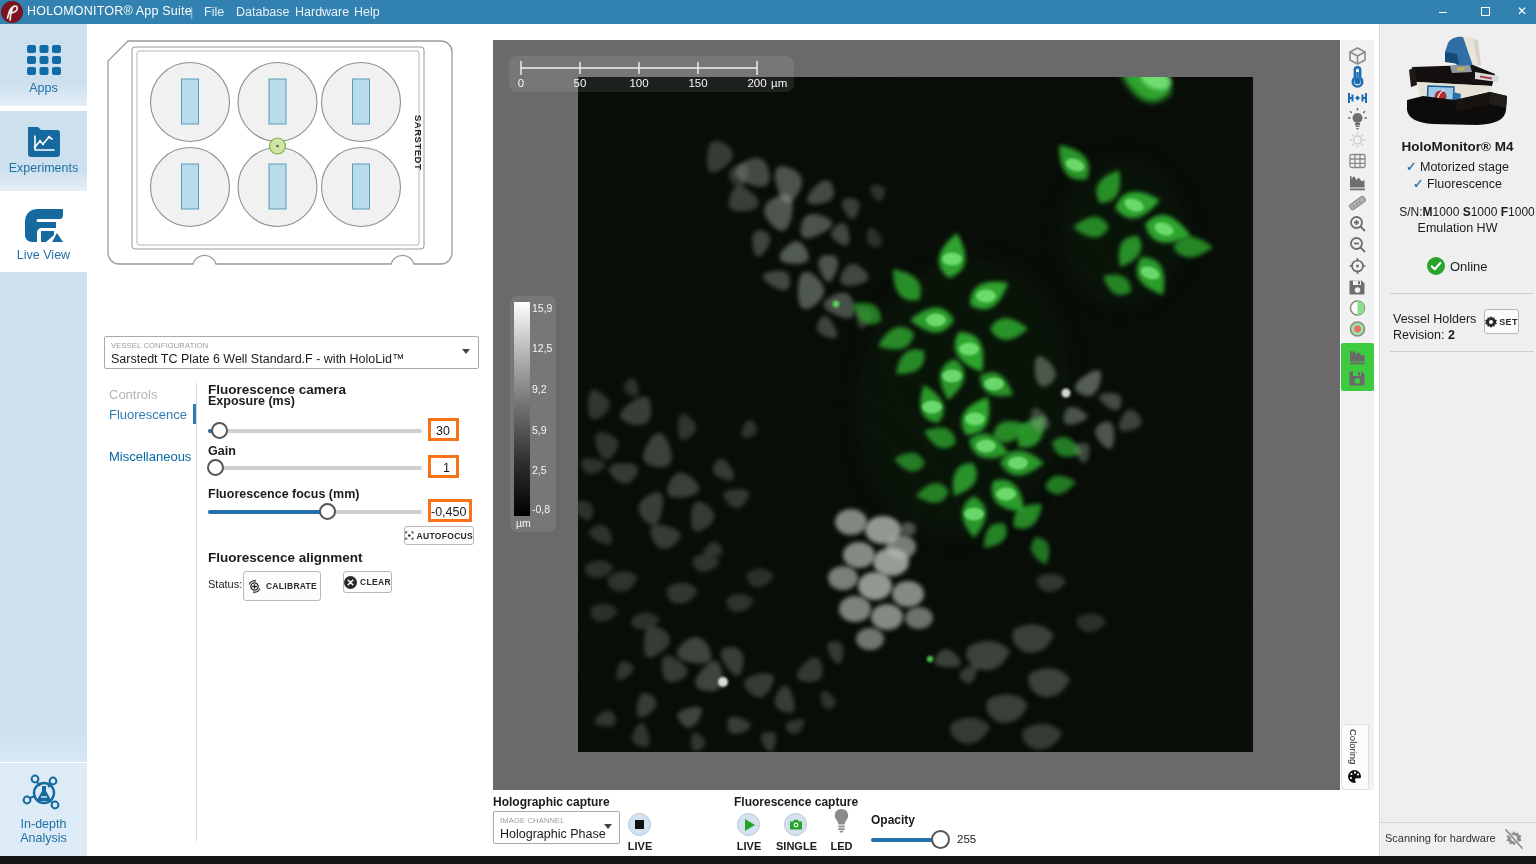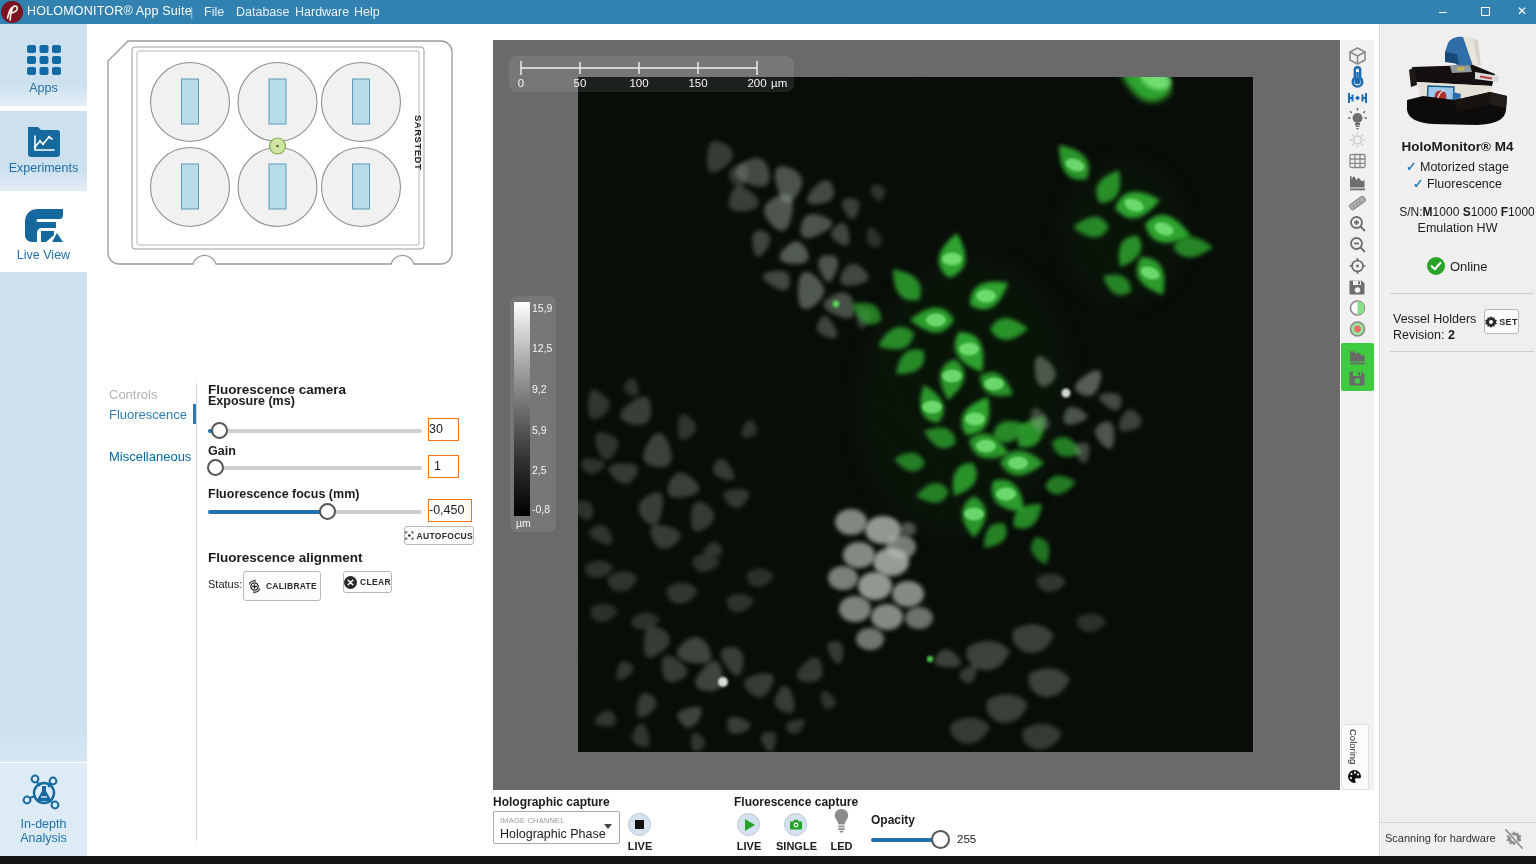--- a/index.html
+++ b/index.html
@@ -21,21 +21,21 @@
 
   
   .smallcaps { font-size:7.5px; color:#999; letter-spacing:0.2px; }
   .combo { border:1px solid #a9a9a9; border-radius:2px; background:#fff; }
   .tab { font-size:13px; }
   .seclabel { font-size:12.5px; font-weight:bold; color:#1b1b1b; }
   .h2 { font-size:13.5px; font-weight:bold; color:#1b1b1b; }
   .track { position:absolute; height:4px; background:#cfcfcf; border-radius:2px; }
   .trackfill { position:absolute; height:4px; background:#2272ae; border-radius:2px; }
   .thumb { position:absolute; width:17px; height:17px; border-radius:50%; background:#fff; border:2px solid #565656; }
-  .valbox { position:absolute; border:1px solid #f97316; background:#fff; font-size:12.5px; color:#1b1b1b; text-align:right; padding-right:17px; }
+  .valbox { position:absolute; border:3px solid #f97316; background:#fff; font-size:12.5px; color:#1b1b1b; text-align:right; padding-right:6px; }
   .btn { position:absolute; border:1px solid #b8b8b8; background:#fcfcfc; border-radius:3px; font-size:8.5px; font-weight:bold; color:#2a2a2a; display:flex; align-items:center; justify-content:center; letter-spacing:0.3px; }
 
   
   #viewer { left:493px; top:40px; width:847px; height:750px; background:#6a6a6a; }
   .overlay { position:absolute; background:rgba(255,255,255,0.09); border-radius:8px; }
 
   
   #toolstrip { left:1341px; top:40px; width:33px; height:750px; background:#f1f1f1; }
 
   
@@ -150,20 +150,25 @@
       <rect x="248.5" y="41" width="17" height="45"></rect>
       <rect x="77.5" y="126" width="17" height="45"></rect>
       <rect x="165" y="126" width="17" height="45"></rect>
       <rect x="248.5" y="126" width="17" height="45"></rect>
     </g>
     <circle cx="173.5" cy="108" r="8" fill="#cfe6a2" stroke="#7fae4a" stroke-width="1.2"></circle>
     <circle cx="173.5" cy="108" r="1.3" fill="#4d7030"></circle>
     <text x="311" y="77" transform="rotate(90 311 77)" font-size="9.5" font-weight="bold" fill="#222" letter-spacing="0.5">SARSTEDT</text>
   </svg>
 
+  <div class="abs combo" style="left:104px;top:336px;width:375px;height:33px;">
+    <div class="smallcaps" style="position:absolute;left:6px;top:4px;">VESSEL CONFIGURATION</div>
+    <div style="position:absolute;left:6px;top:15px;font-size:12.5px;color:#1b1b1b;">Sarstedt TC Plate 6 Well Standard.F - with HoloLid™</div>
+    <div style="position:absolute;right:8px;top:12px;width:0;height:0;border-left:4.5px solid transparent;border-right:4.5px solid transparent;border-top:5px solid #444;"></div>
+  </div>
 
   <div class="abs tab" style="left:109px;top:387px;color:#b4b4b4;">Controls</div>
   <div class="abs tab" style="left:109px;top:407px;color:#2e7cb3;">Fluorescence</div>
   <div class="abs tab" style="left:109px;top:449px;color:#0369a1;">Miscellaneous</div>
   <div class="abs" style="left:193px;top:404px;width:3.5px;height:20px;background:#2e7cb3;"></div>
   <div class="abs" style="left:196px;top:383px;width:1px;height:458px;background:#d9d9d9;"></div>
 
   <div class="abs h2" style="left:208px;top:382px;">Fluorescence camera</div>
 
   <div class="abs seclabel" style="left:208px;top:394px;text-align:right;">Exposure (ms)</div>

